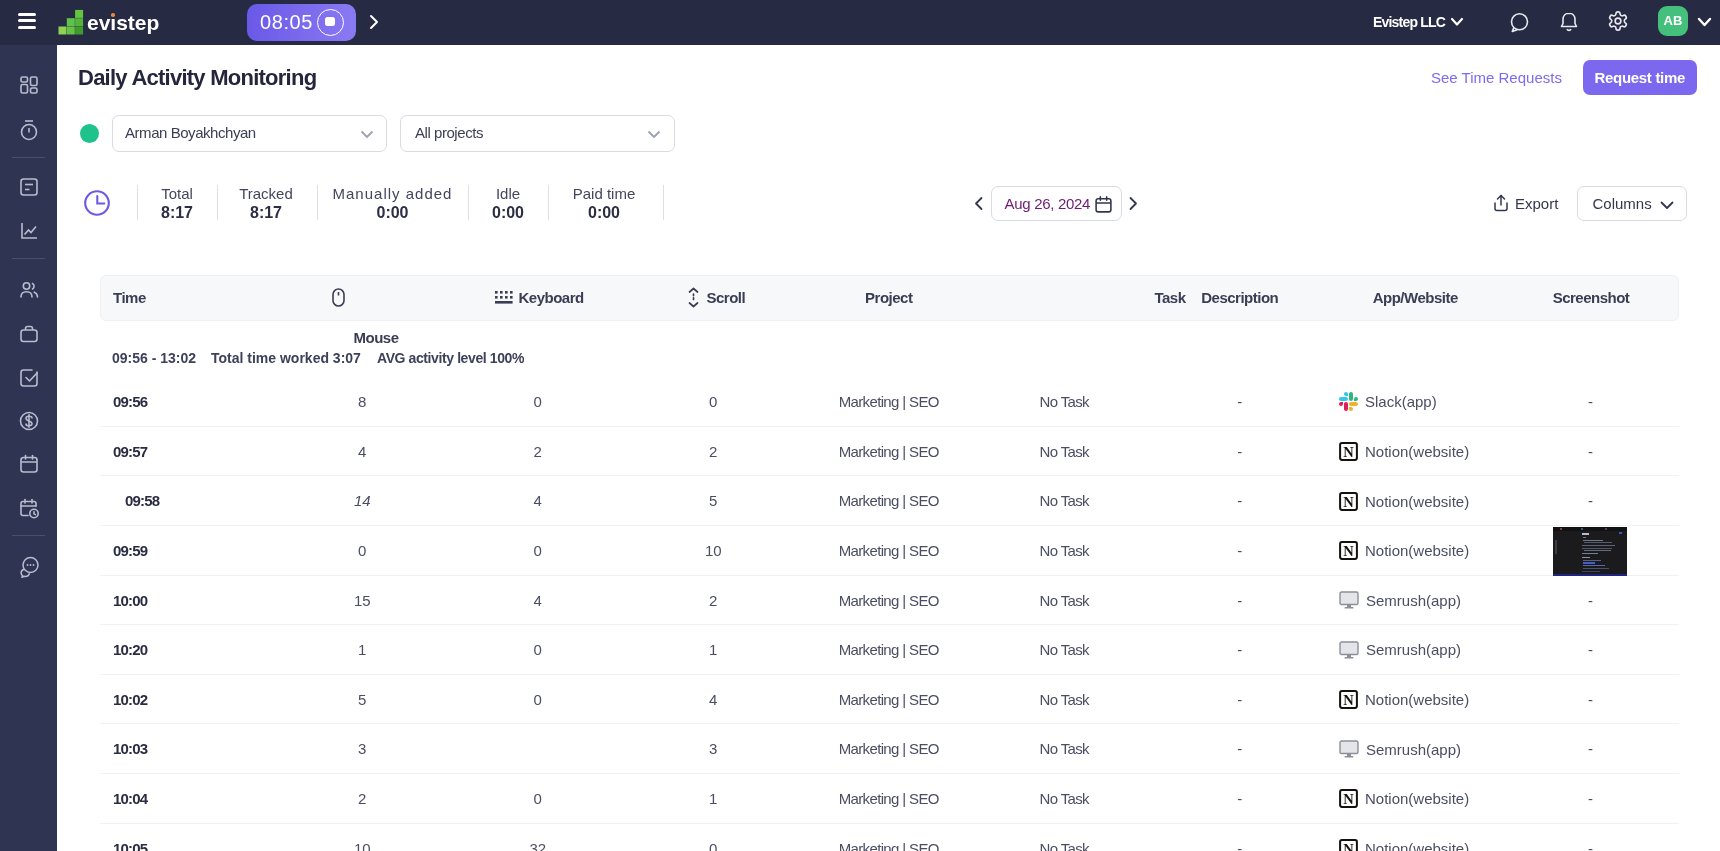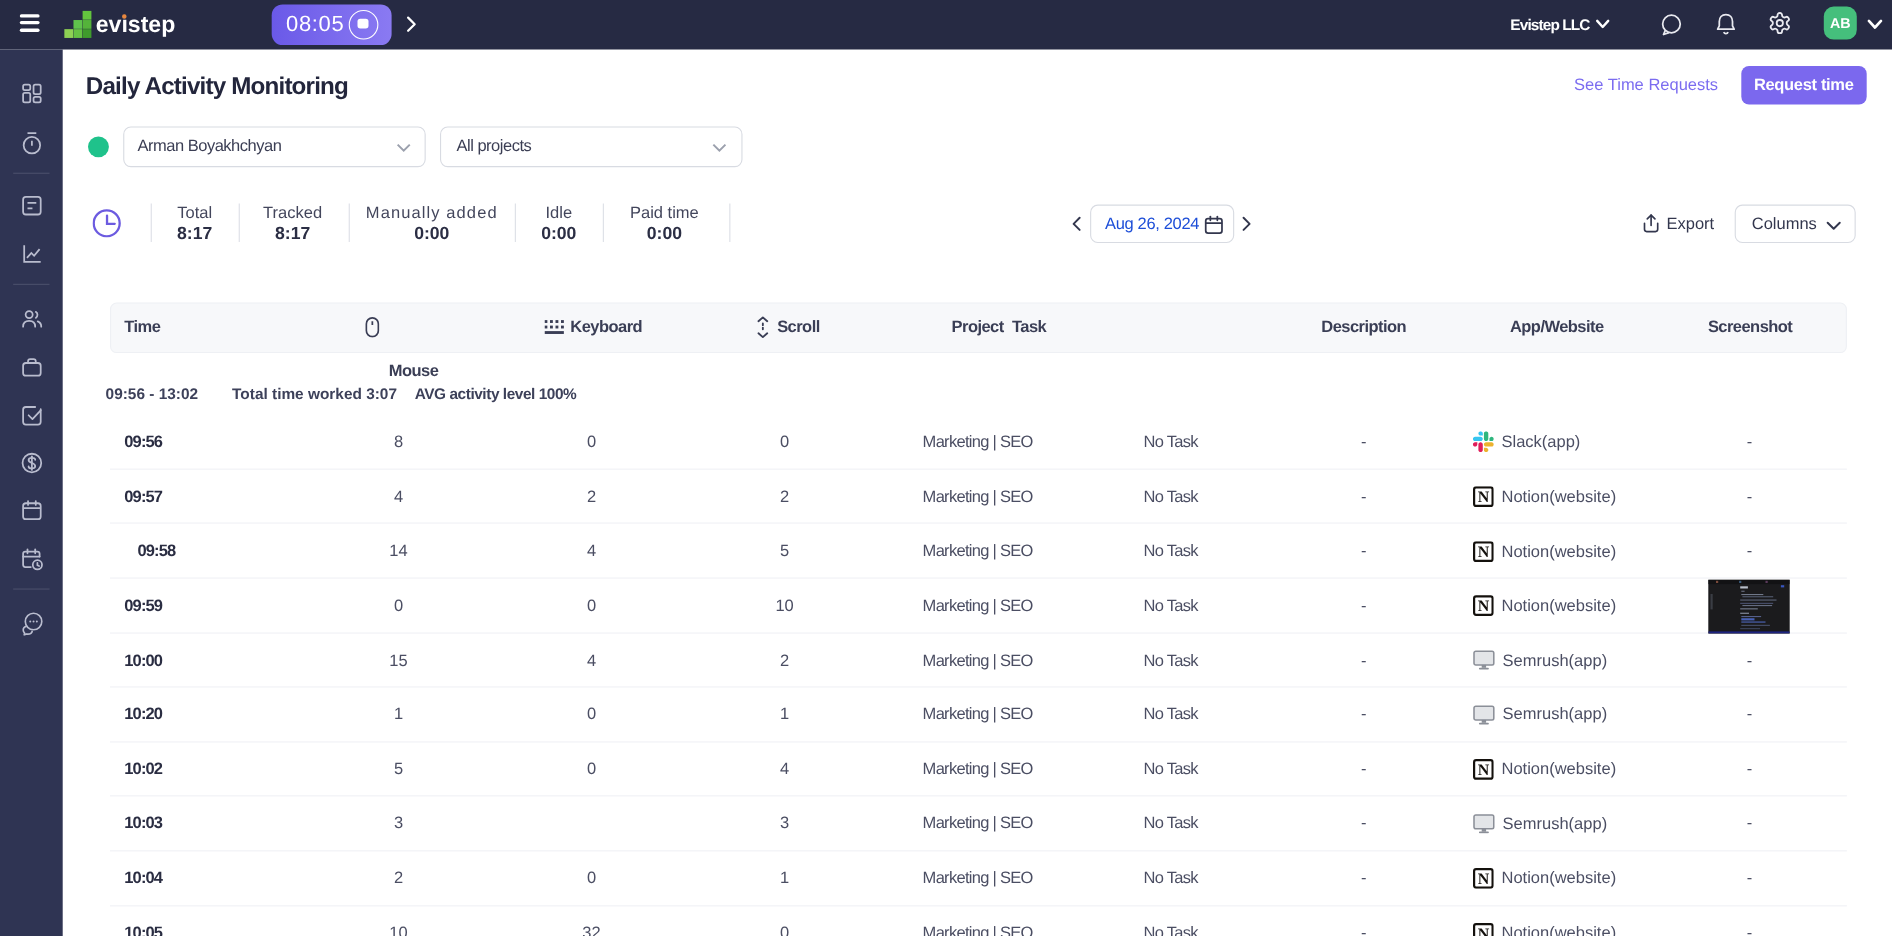--- a/index.html
+++ b/index.html
@@ -25,21 +25,21 @@
 .dot { position:absolute; left:80px; top:123.5px; width:19px; height:19px; border-radius:50%; background:#1fc28b; }
 .sel { position:absolute; top:115px; height:36.5px; border:1px solid #d8dbe2; border-radius:7px; background:#fff;
   font-size:15px; color:#3b3e54; }
 .sel .txt { position:absolute; top:0; line-height:34.5px; letter-spacing:-0.45px; }
 .chev { stroke:#9ba0ad; stroke-width:1.8; fill:none; }
 .stats { position:absolute; top:186px; }
 .stat-label { font-size:15px; line-height:15px; color:#43465c; text-align:center; }
 .stat-val { font-size:16px; line-height:16px; font-weight:700; color:#2b2e44; text-align:center; margin-top:4px; }
 .vdiv { position:absolute; top:185px; width:1px; height:35px; background:#dcdfe6; }
 .datebox { position:absolute; left:990.5px; top:185.5px; width:131px; height:35.5px; border:1px solid #d8dbe2; border-radius:7px; }
-.datebox .txt { position:absolute; left:13px; top:0; line-height:33.5px; font-size:15px; color:#1d4ed8; letter-spacing:-0.3px; }
+.datebox .txt { position:absolute; left:13px; top:0; line-height:33.5px; font-size:15px; color:#701a75; letter-spacing:-0.3px; }
 .export { position:absolute; left:1515px; top:195.5px; font-size:15px; line-height:15px; color:#33374e; }
 .colbox { position:absolute; left:1576.5px; top:185.5px; width:110px; height:35.5px; border:1px solid #d8dbe2; border-radius:7px; }
 .colbox .txt { position:absolute; left:15px; top:0; line-height:33.5px; font-size:15px; color:#33374e; }
 .thead { position:absolute; left:100px; top:275px; width:1579px; height:46px; background:#f7f8fa; border:1px solid #eef0f4; border-radius:6px; }
 .th { position:absolute; top:275px; height:46px; line-height:46px; font-size:15px; font-weight:700; color:#3a3e55; letter-spacing:-0.5px; }
 .grp { position:absolute; top:351px; font-size:14px; line-height:14px; font-weight:700; color:#3d415a; }
 .row { position:absolute; left:100px; width:1579px; height:49.6px; border-bottom:1px solid #f0f1f5; }
 .cell { position:absolute; top:0; height:49.6px; line-height:49.6px; font-size:15px; color:#4b4e63; text-align:center; }
 .cell.time { font-weight:700; color:#2a2d42; text-align:left; letter-spacing:-0.8px; }
 .cell.pj { letter-spacing:-0.65px; }
@@ -275,26 +275,26 @@
   <rect x="0" y="10" width="17.6" height="2.6"></rect>
 </svg>
 <div class="th" style="left:518.5px;">Keyboard</div>
 <svg class="abs" style="left:686.5px; top:287px;" width="13" height="21" viewBox="0 0 13 21" fill="none" stroke="#3a3e55" stroke-width="1.7" stroke-linecap="round" stroke-linejoin="round">
   <path d="M2.5 5 L6.5 1.5 L10.5 5"></path>
   <path d="M2.5 16 L6.5 19.5 L10.5 16"></path>
   <line x1="6.5" y1="7" x2="6.5" y2="14" stroke-dasharray="1.6 2.2"></line>
 </svg>
 <div class="th" style="left:706.5px;">Scroll</div>
 <div class="th" style="left:801px; width:175.5px; text-align:center;">Project</div>
-<div class="th" style="left:920px; width:175.5px; text-align:left;">Task</div>
+<div class="th" style="left:1010px; width:175.5px; text-align:right;">Task</div>
 <div class="th" style="left:1152px; width:175.5px; text-align:center;">Description</div>
 <div class="th" style="left:1327.5px; width:175.5px; text-align:center;">App/Website</div>
 <div class="th" style="left:1503px; width:176px; text-align:center;">Screenshot</div>
 
-<div class="grp" style="left:96px;">09:56 - 13:02</div>
+<div class="grp" style="left:112px;">09:56 - 13:02</div>
 <div class="grp" style="left:211px;">Total time worked 3:07</div>
 <div class="grp" style="left:377px; letter-spacing:-0.4px;">AVG activity level 100%</div>
 
 <div id="rows">
     <div class="row" style="top:377.2px;">
       <div class="cell time" style="left:13px; width:100px;">09:56</div>
       <div class="cell" style="left:174.5px; width:175.5px;">8</div>
       <div class="cell" style="left:350px; width:175.5px;">0</div>
       <div class="cell" style="left:525.5px; width:175.5px;">0</div>
       <div class="cell pj" style="left:701px; width:175.5px;">Marketing | SEO</div>
@@ -327,21 +327,21 @@
         <svg width="19" height="19" viewBox="0 0 19 19">
           <rect x="1.1" y="1.1" width="16.8" height="16.8" rx="1.8" fill="#fff" stroke="#14110d" stroke-width="2"></rect>
           <text x="9.6" y="14.6" text-anchor="middle" font-family="Liberation Serif,serif" font-size="14.5" font-weight="bold" fill="#14110d">N</text>
         </svg>
         <span class="nm">Notion(website)</span>
       </div>
       <div class="cell" style="left:1402.5px; width:176px;">-</div>
     </div>
     <div class="row" style="top:476.4px;">
       <div class="cell time" style="left:13px; width:100px;margin-left:12px;">09:58</div>
-      <div class="cell" style="left:174.5px; width:175.5px;">14</div>
+      <div class="cell" style="left:174.5px; width:175.5px;font-style:italic;">14</div>
       <div class="cell" style="left:350px; width:175.5px;">4</div>
       <div class="cell" style="left:525.5px; width:175.5px;">5</div>
       <div class="cell pj" style="left:701px; width:175.5px;">Marketing | SEO</div>
       <div class="cell pj" style="left:876.5px; width:175.5px;">No Task</div>
       <div class="cell" style="left:1052px; width:175.5px;">-</div>
       <div class="appcell" style="left:1239px;">
         <svg width="19" height="19" viewBox="0 0 19 19">
           <rect x="1.1" y="1.1" width="16.8" height="16.8" rx="1.8" fill="#fff" stroke="#14110d" stroke-width="2"></rect>
           <text x="9.6" y="14.6" text-anchor="middle" font-family="Liberation Serif,serif" font-size="14.5" font-weight="bold" fill="#14110d">N</text>
         </svg>

